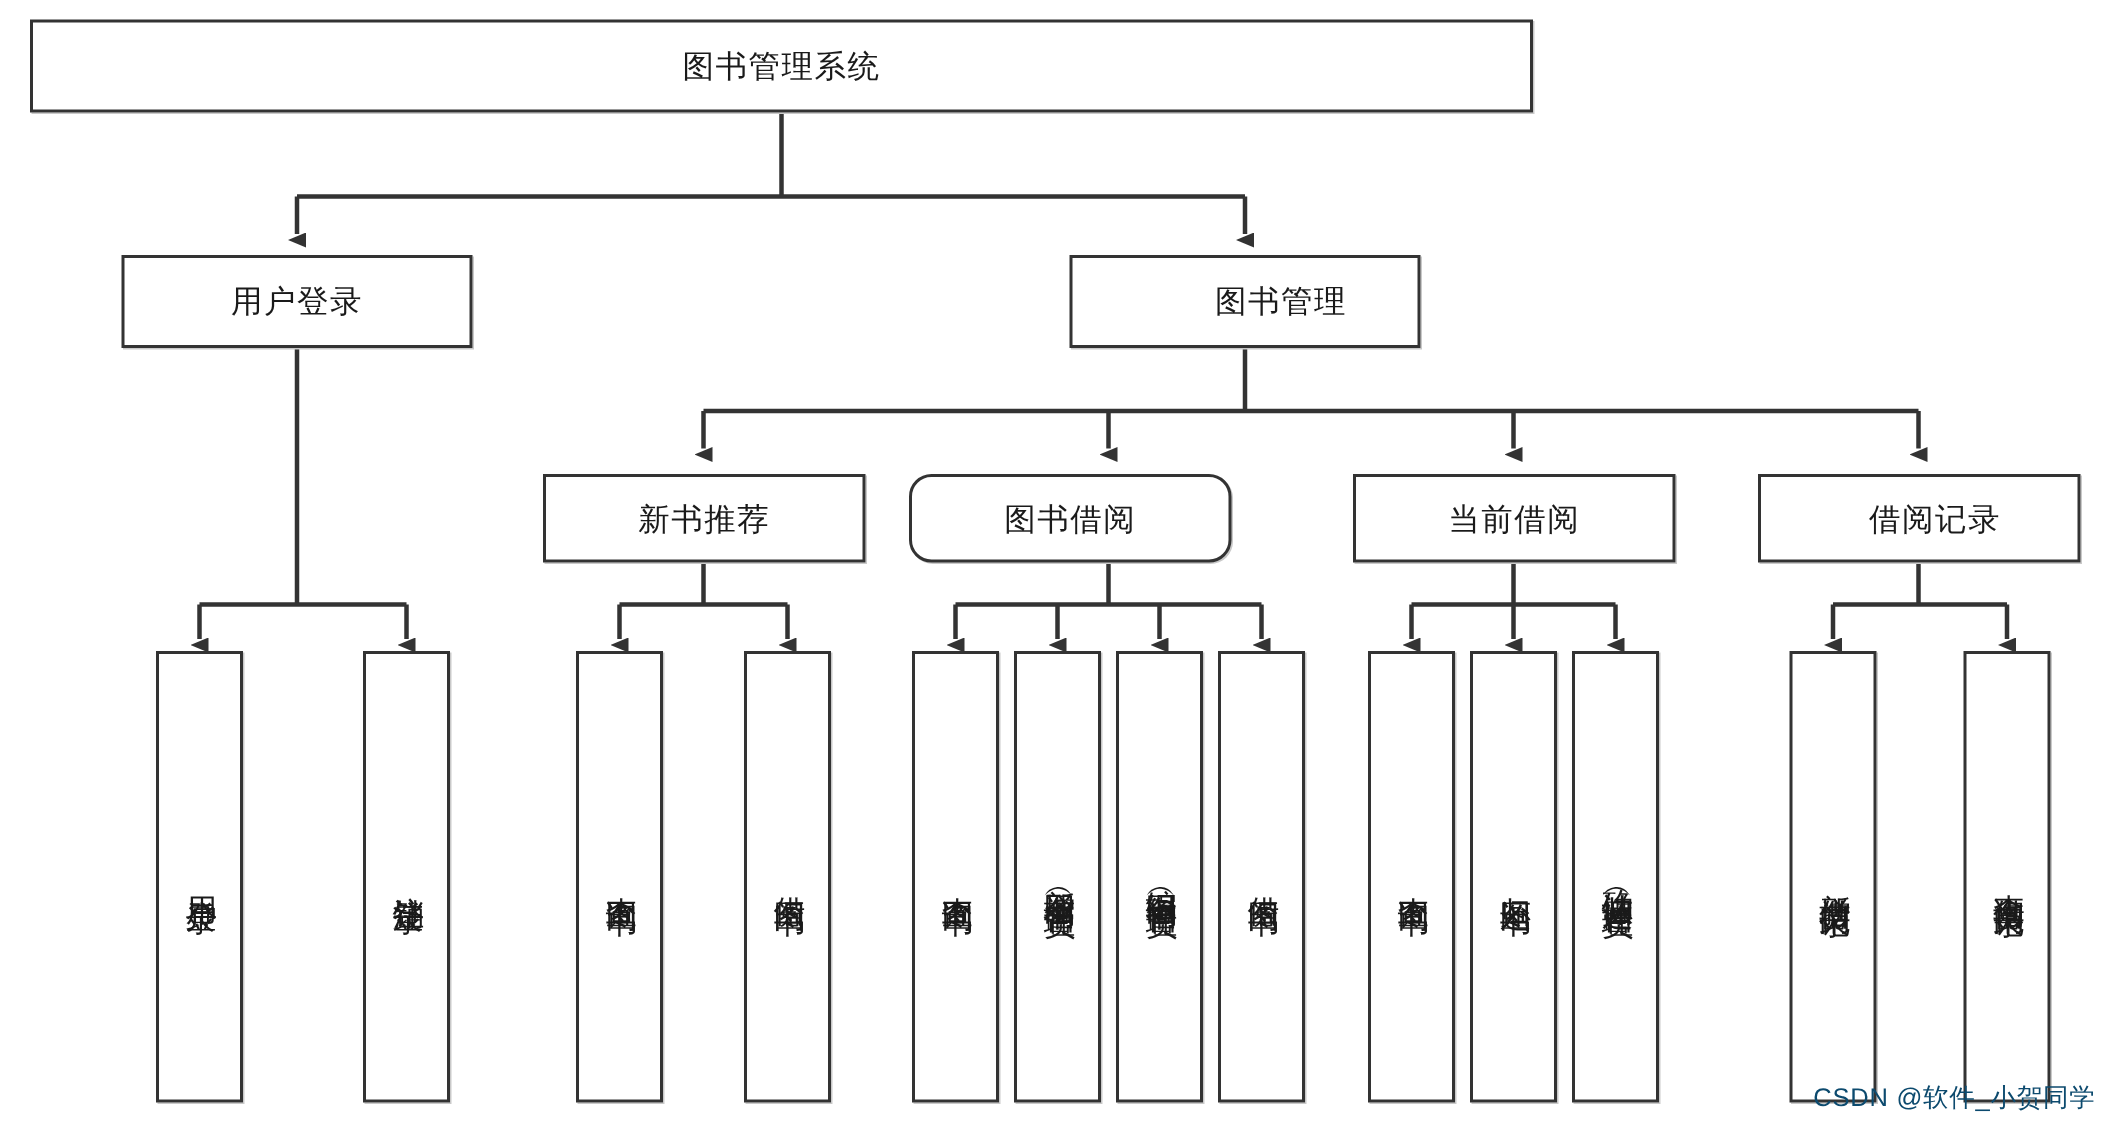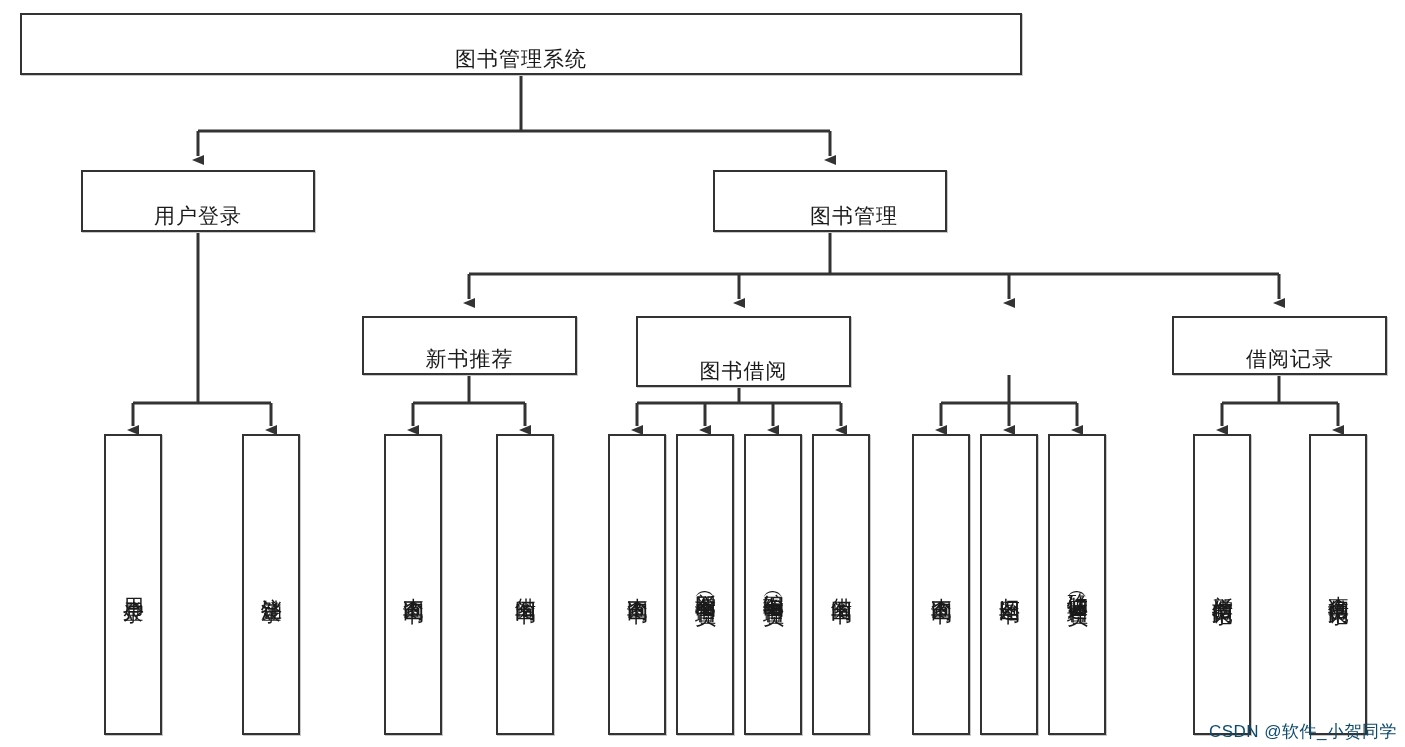--- a/index.html
+++ b/index.html
@@ -23,21 +23,21 @@
     top: 0;
     width: 1405px;
     height: 747px;
   }
   .node {
     position: absolute;
     box-sizing: border-box;
     border: 2px solid #333333;
     background: #ffffff;
     display: flex;
-    align-items: flex-end;
+    align-items: center;
     justify-content: center;
     color: #1a1a1a;
     box-shadow: 1px 1px 0 #c9c9c9;
   }
   .node.horizontal {
     font-size: 21px;
     letter-spacing: 1px;
     white-space: nowrap;
   }
   .node.vertical {
@@ -129,22 +129,25 @@
   <div class="node horizontal" style="left:81px; top:170px; width:234px; height:62px;">
     <span class="label">用户登录</span>
   </div>
   <div class="node horizontal" style="left:713px; top:170px; width:234px; height:62px;padding-left:48px;">
     <span class="label">图书管理</span>
   </div>
 
   <div class="node horizontal" style="left:362px; top:316px; width:215px; height:59px;font-family:Liberation Serif, serif;">
     <span class="label">新书推荐</span>
   </div>
-  <div class="node horizontal" style="left:636px; top:316px; width:215px; height:71px;">
+  <div class="node horizontal" style="left:606px; top:316px; width:215px; height:59px;border-radius:15px;">
     <span class="label">图书借阅</span>
+  </div>
+  <div class="node horizontal" style="left:902px; top:316px; width:215px; height:59px;">
+    <span class="label">当前借阅</span>
   </div>
   <div class="node horizontal" style="left:1172px; top:316px; width:215px; height:59px;padding-left:21px;">
     <span class="label">借阅记录</span>
   </div>
 
   <div class="node vertical" style="left:104px; top:434px; width:58px; height:301px;">
     <span class="label">用户登录</span>
   </div>
   <div class="node vertical" style="left:242px; top:434px; width:58px; height:301px;">
     <span class="label">注销登录</span>

